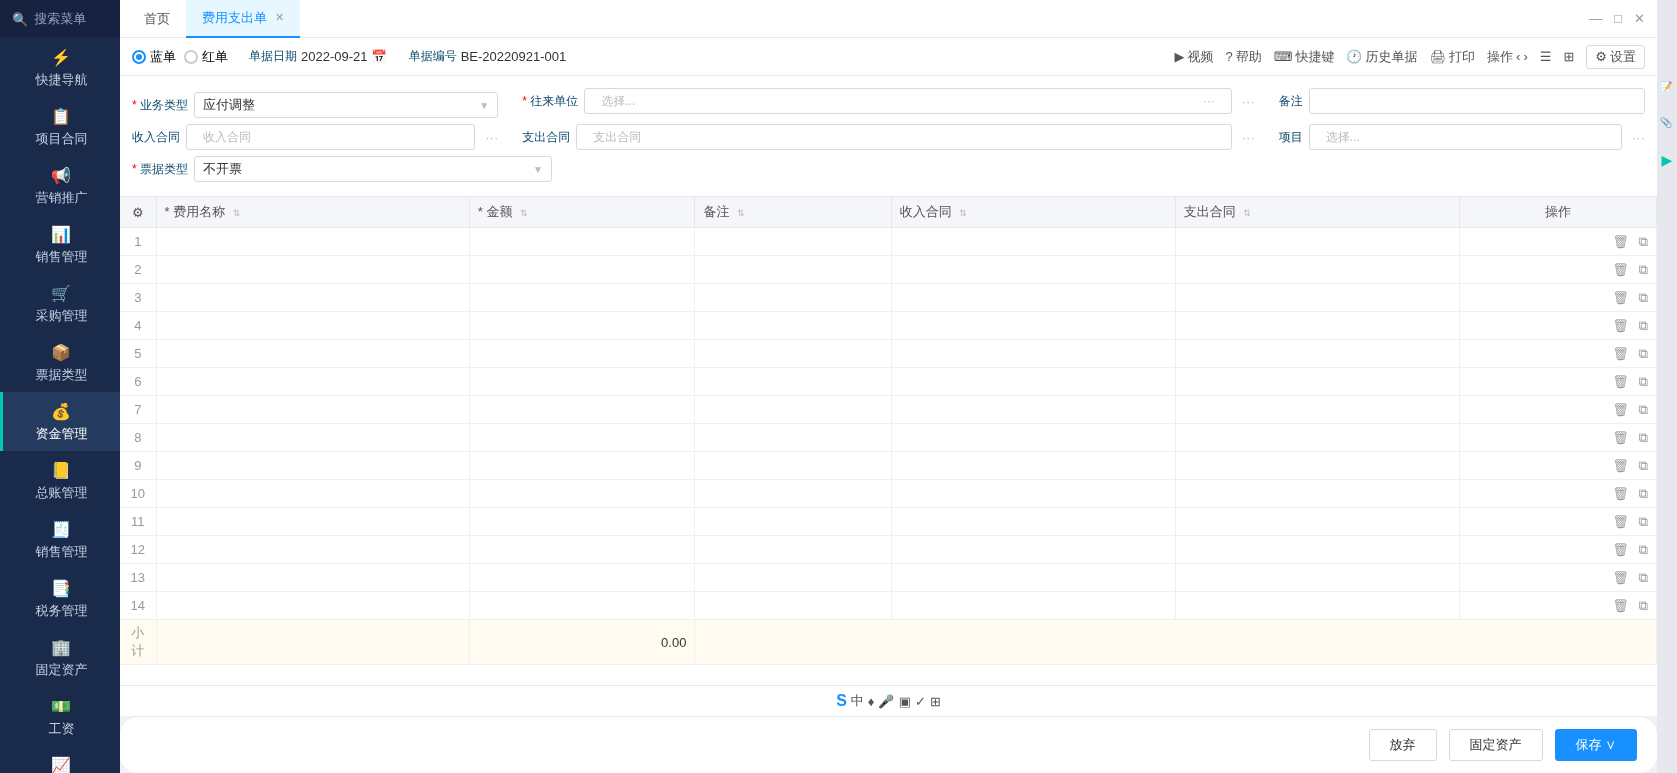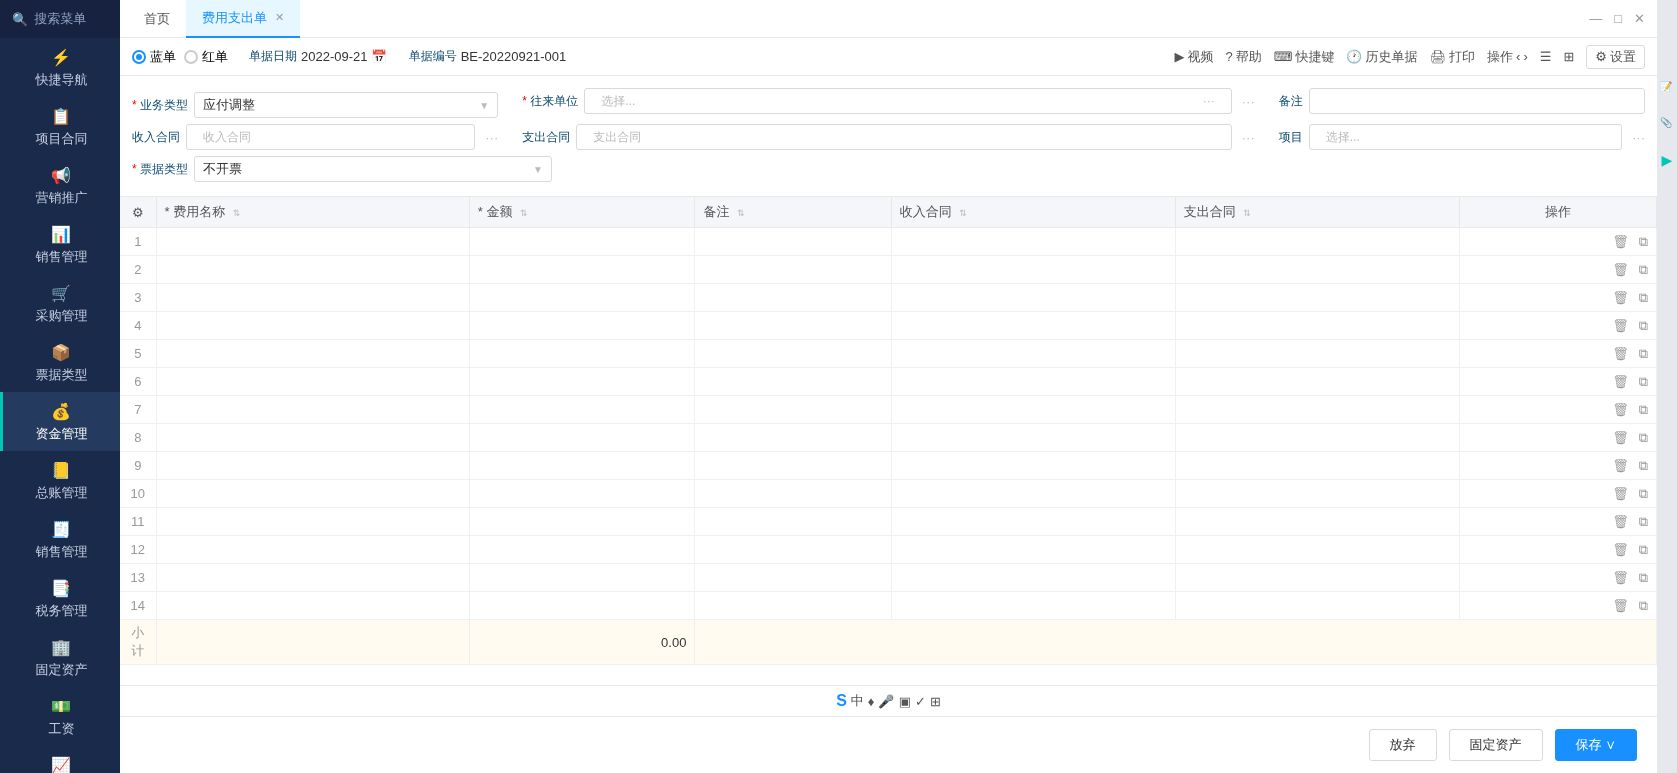--- a/index.html
+++ b/index.html
@@ -217,20 +217,21 @@
 
     
     .footer {
       background: #fff;
       border-top: 1px solid #e8e8e8;
       padding: 12px 20px;
       display: flex;
       align-items: flex-start;
       justify-content: flex-end;
       gap: 12px;
+      border-radius: 18px;
     }
     .btn {
       padding: 6px 20px;
       border-radius: 3px;
       cursor: pointer;
       font-size: 13px;
       border: 1px solid #d9d9d9;
       background: #fff;
       color: #333;
     }

